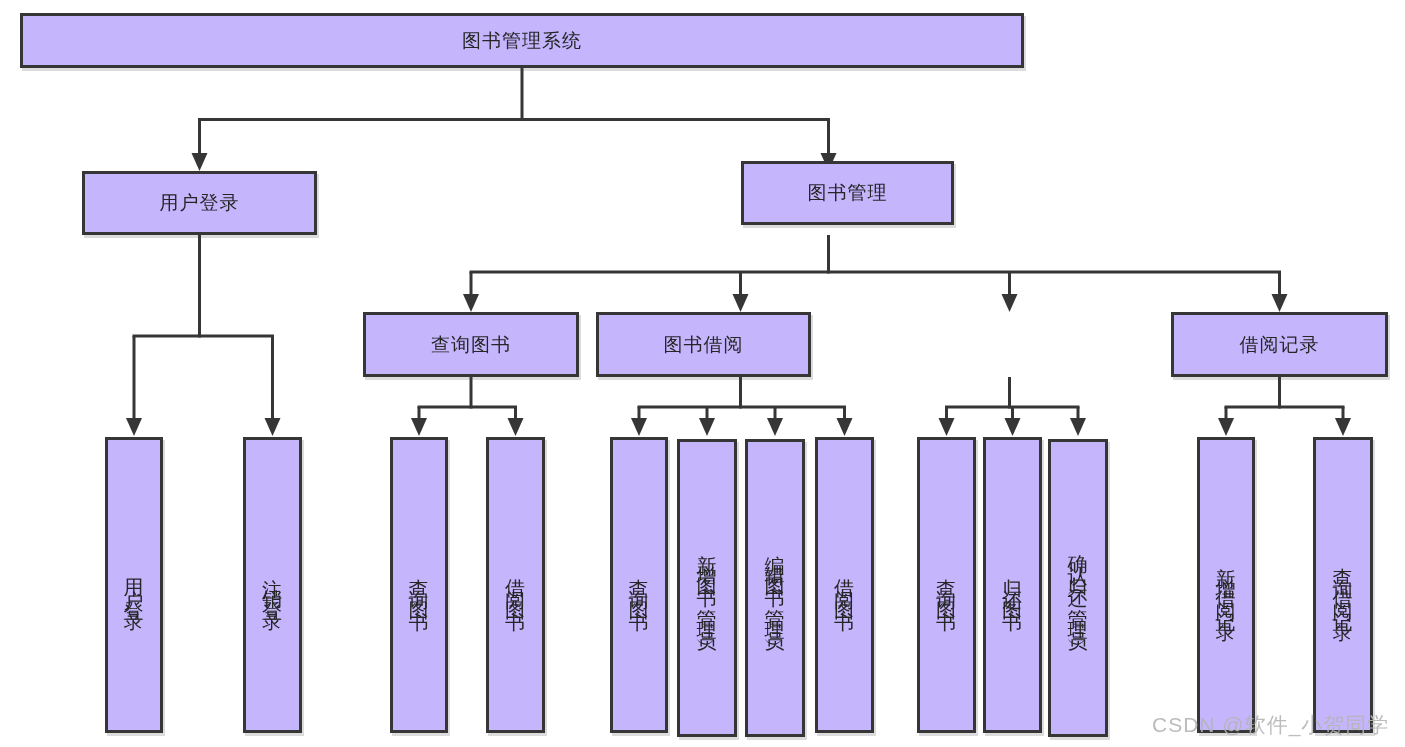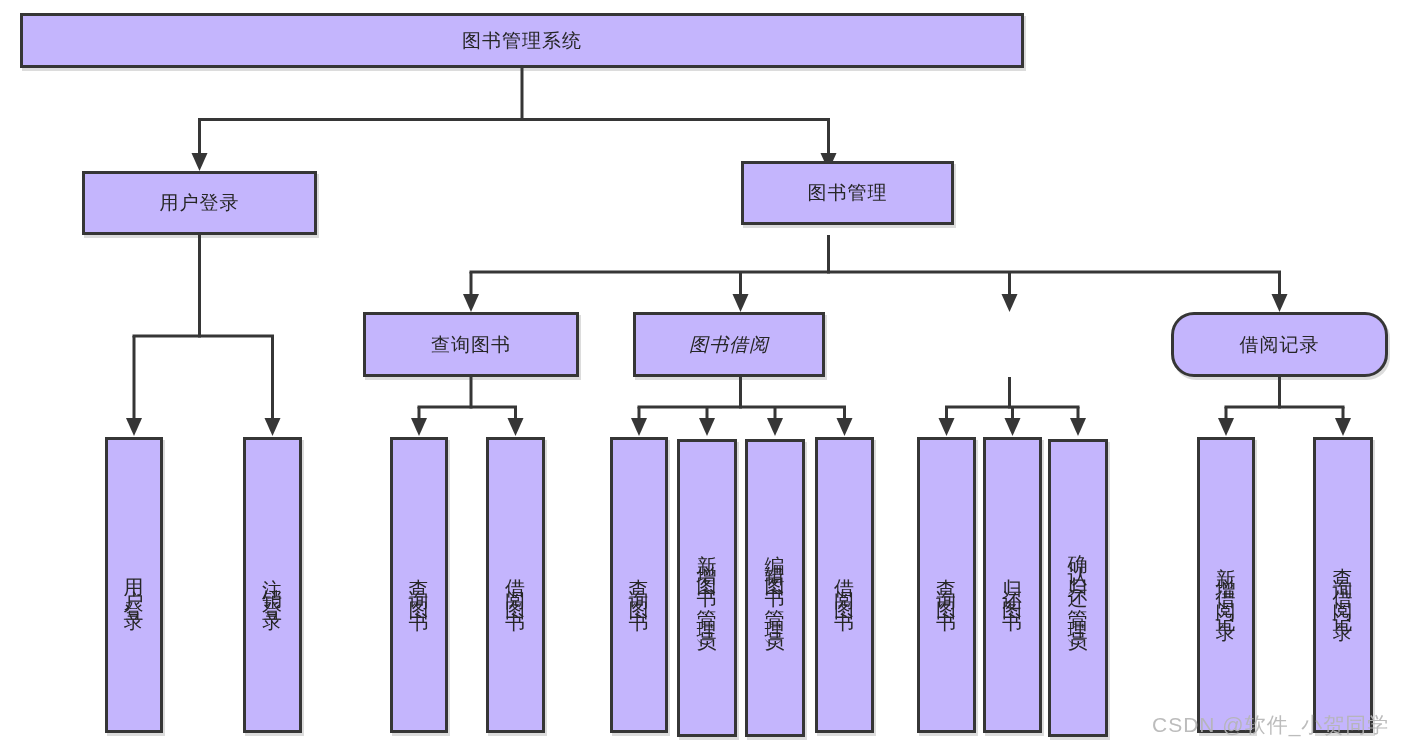--- a/index.html
+++ b/index.html
@@ -128,22 +128,22 @@
       <polygon points="1335,418 1351,418 1343,436"></polygon>
     </g>
   </svg>
 
   <div class="box" style="left:20px;top:13px;width:1004px;height:55px;">图书管理系统</div>
 
   <div class="box" style="left:82px;top:171px;width:235px;height:64px;">用户登录</div>
   <div class="box" style="left:711px;top:161px;width:213px;height:64px;margin-left:30px;">图书管理</div>
 
   <div class="box" style="left:363px;top:312px;width:216px;height:65px;">查询图书</div>
-  <div class="box" style="left:633px;top:312px;width:192px;height:65px;font-style:italic;">图书借阅</div>
-  <div class="box" style="left:1171px;top:312px;width:217px;height:65px;border-radius:23px;">借阅记录</div>
+  <div class="box" style="left:596px;top:312px;width:215px;height:65px;">图书借阅</div>
+  <div class="box" style="left:1171px;top:312px;width:217px;height:65px;">借阅记录</div>
 
   <div class="box vbox" style="left:105px;top:437px;width:58px;height:296px;">用户登录</div>
   <div class="box vbox" style="left:243px;top:437px;width:59px;height:296px;">注销登录</div>
 
   <div class="box vbox" style="left:390px;top:437px;width:58px;height:296px;">查询图书</div>
   <div class="box vbox" style="left:486px;top:437px;width:59px;height:296px;">借阅图书</div>
 
   <div class="box vbox" style="left:610px;top:437px;width:58px;height:296px;">查询图书</div>
   <div class="box vbox" style="left:677px;top:439px;width:60px;height:298px;">新增图书（管理员）</div>
   <div class="box vbox" style="left:745px;top:439px;width:60px;height:298px;">编辑图书（管理员）</div>

